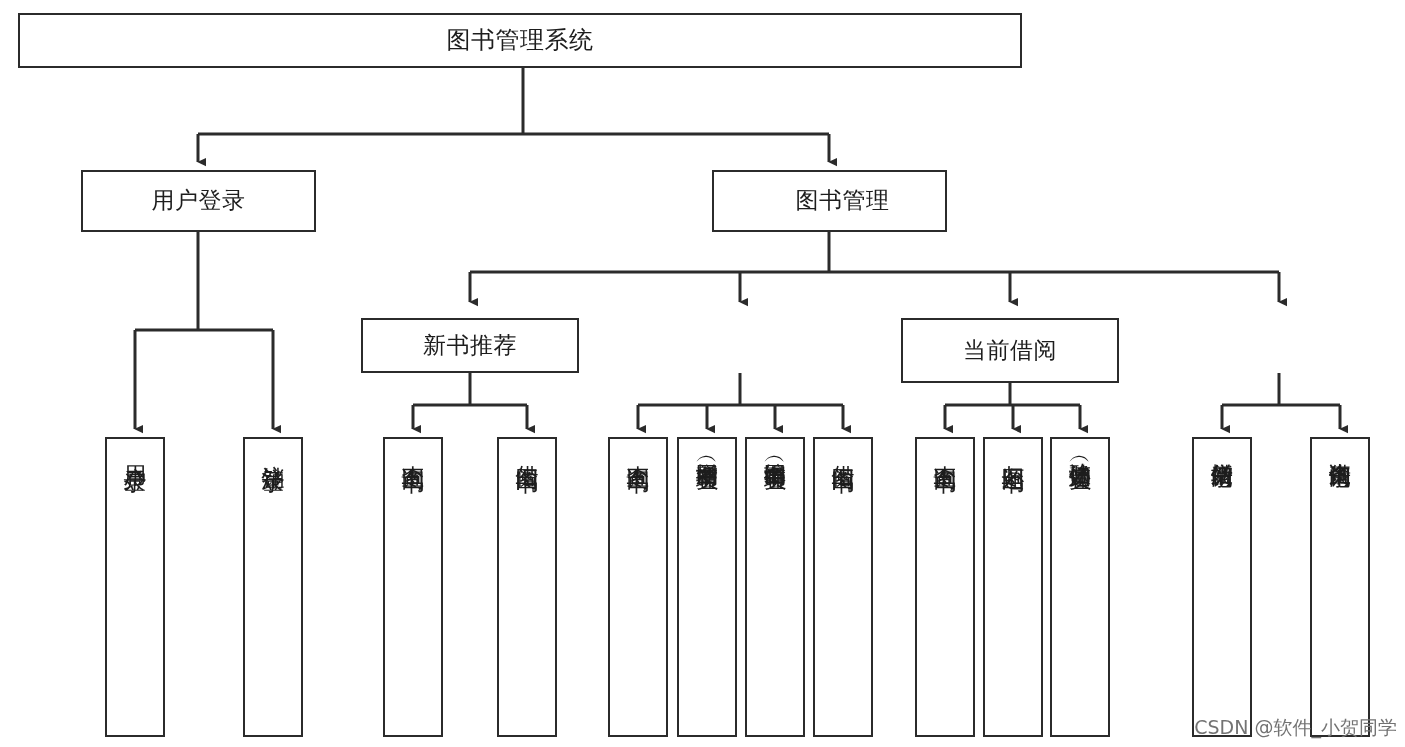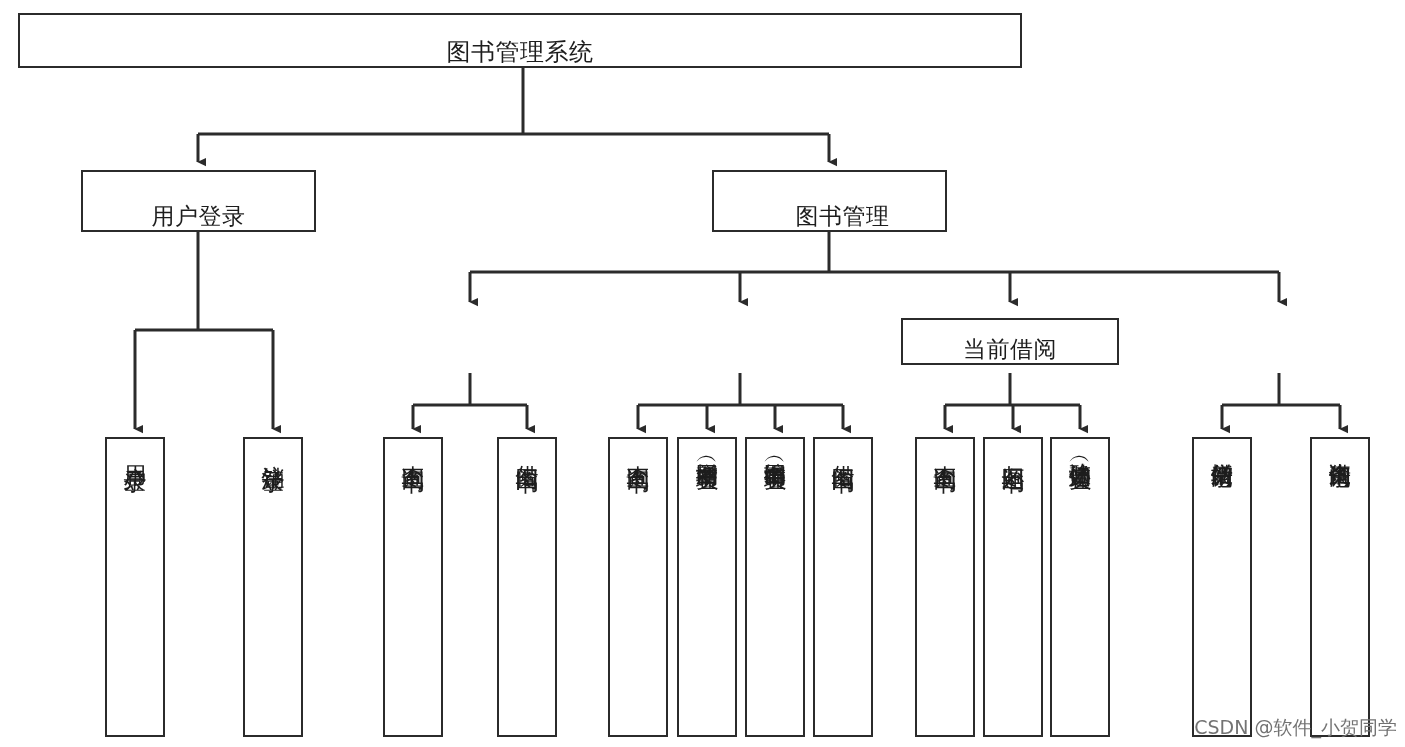--- a/index.html
+++ b/index.html
@@ -26,21 +26,21 @@
     top: 0;
     width: 1405px;
     height: 747px;
   }
   .node {
     position: absolute;
     box-sizing: border-box;
     background: #ffffff;
     border: 2px solid #2b2b2b;
     display: flex;
-    align-items: flex-end;
+    align-items: center;
     justify-content: center;
     color: #1d1d1d;
   }
   .node-label {
     display: block;
     text-align: center;
     line-height: 1.18;
     letter-spacing: 0.5px;
     white-space: nowrap;
   }
@@ -141,21 +141,24 @@
     <span class="node-label">图书管理系统</span>
   </div>
 
   <div class="node horizontal" style="left:81px; top:170px; width:235px; height:62px;">
     <span class="node-label">用户登录</span>
   </div>
   <div class="node horizontal" style="left:712px; top:170px; width:235px; height:62px;padding-left:26px;">
     <span class="node-label">图书管理</span>
   </div>
 
-  <div class="node horizontal" style="left:901px; top:318px; width:218px; height:47px;">
+  <div class="node horizontal" style="left:361px; top:318px; width:218px; height:55px;">
+    <span class="node-label">新书推荐</span>
+  </div>
+  <div class="node horizontal" style="left:901px; top:318px; width:218px; height:65px;">
     <span class="node-label">当前借阅</span>
   </div>
 
   <div class="node leaf" style="left:105px; top:437px; width:60px; height:300px;">
     <span class="node-label">用户登录</span>
   </div>
   <div class="node leaf" style="left:243px; top:437px; width:60px; height:300px;">
     <span class="node-label">注销登录</span>
   </div>
 

